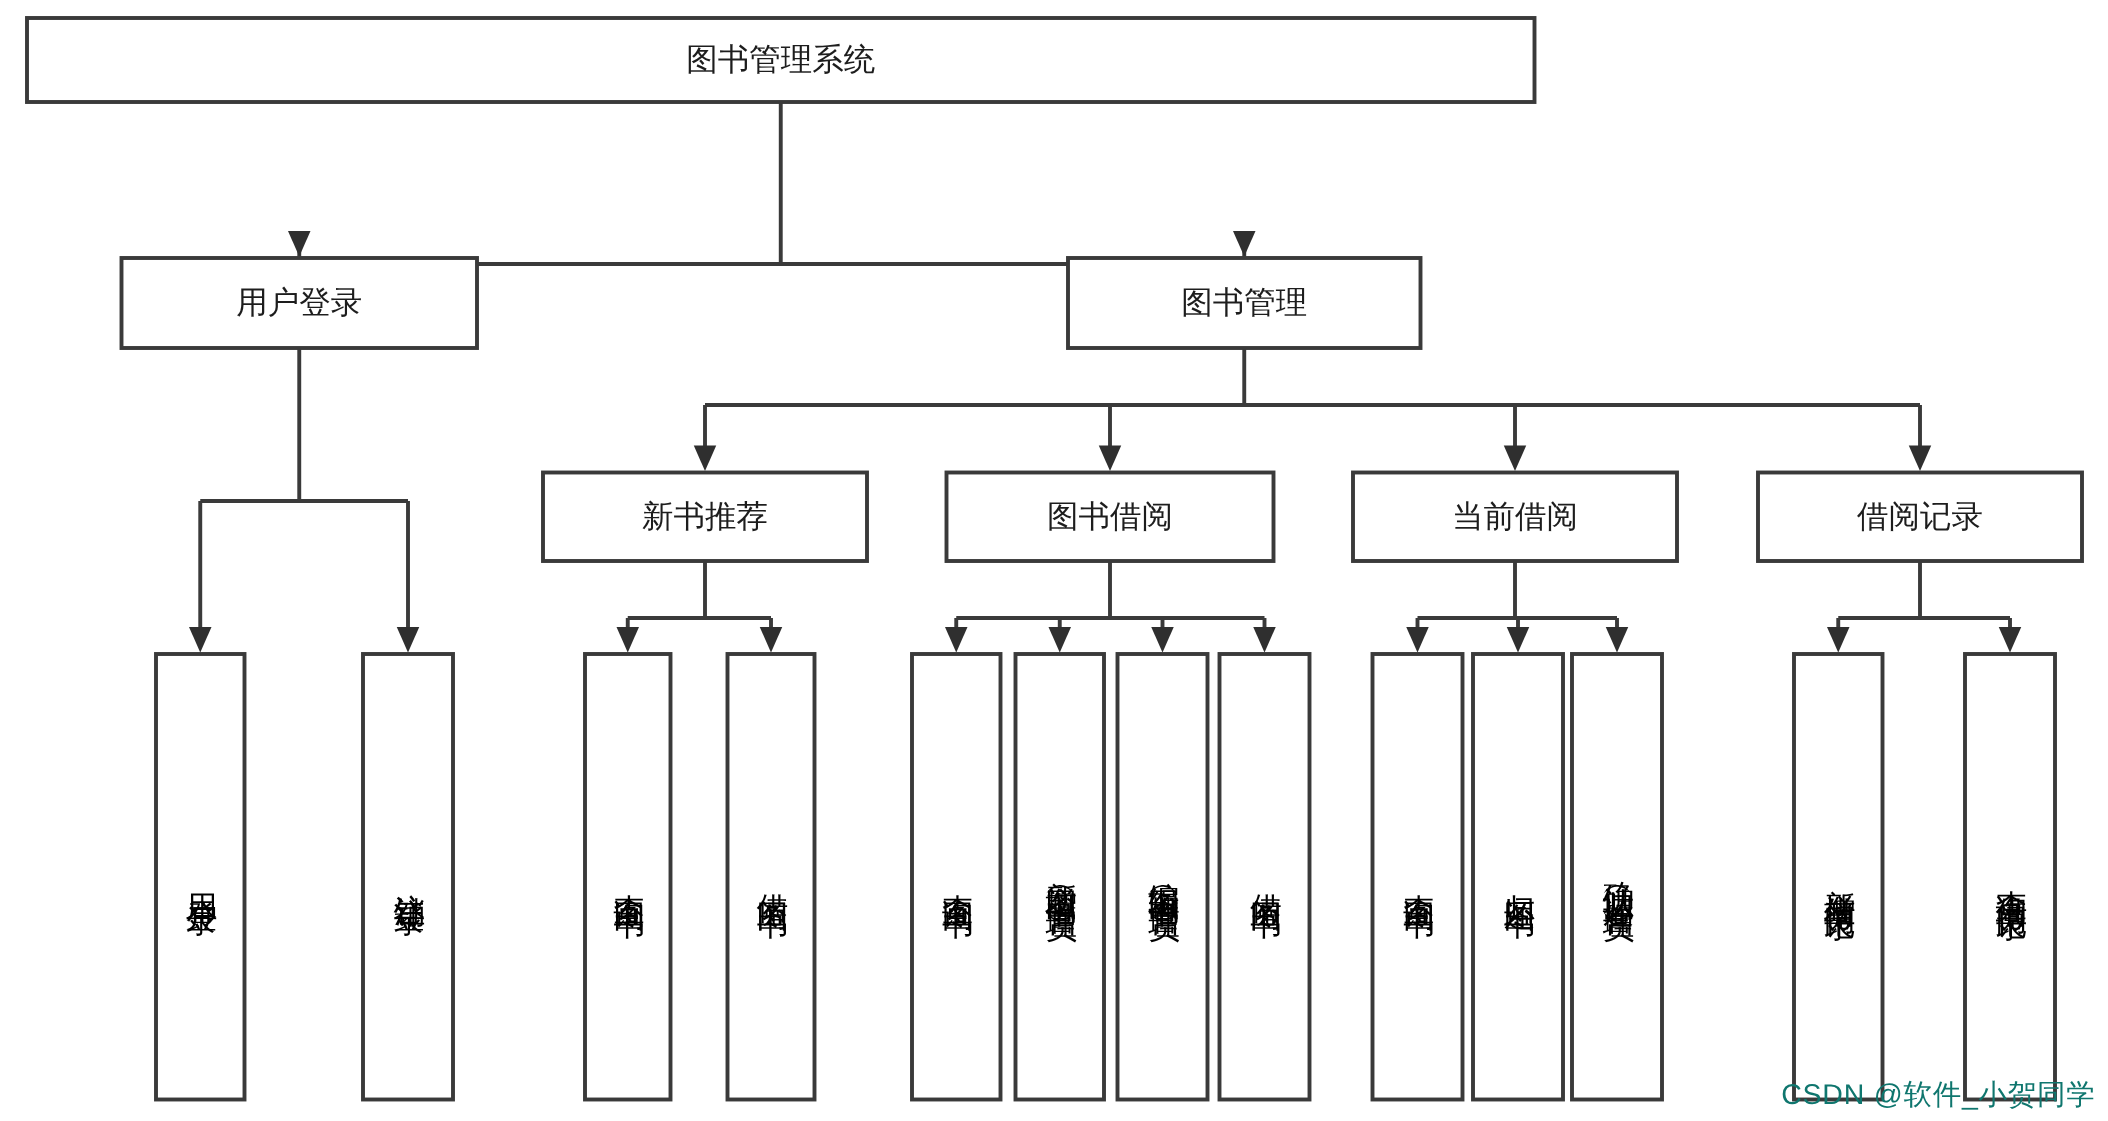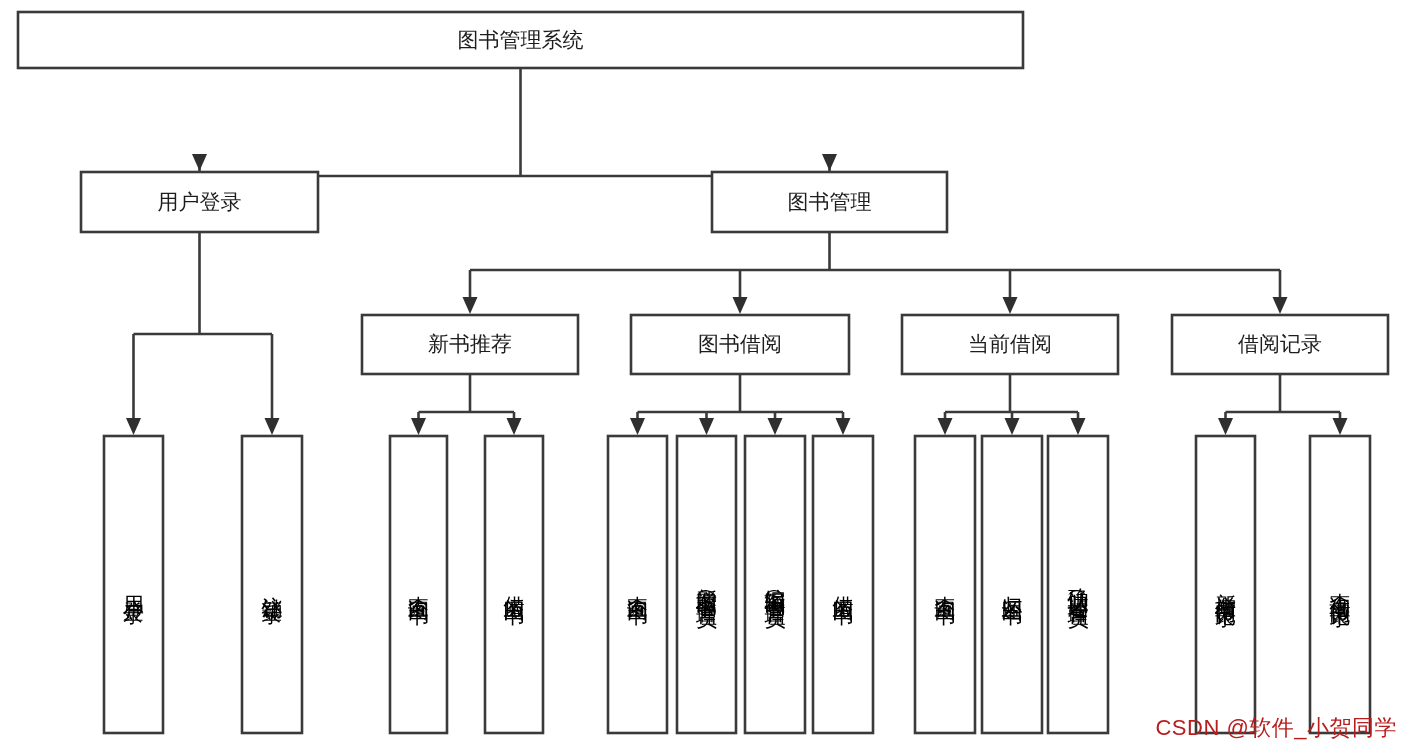--- a/index.html
+++ b/index.html
@@ -55,22 +55,22 @@
   }
   .arrow-head {
     fill: #2f2f2f;
     stroke: none;
   }
   .watermark {
     position: absolute;
     right: 8px;
     bottom: 4px;
     font-family: "Liberation Sans", "DejaVu Sans", sans-serif;
-    font-size: 22px;
-    color: #b91c1c;
+    font-size: 19px;
+    color: #0f766e;
     letter-spacing: 0.5px;
     white-space: nowrap;
     user-select: none;
   }
 </style>
 </head>
 <body>
 
 <div id="diagram-root">
 

